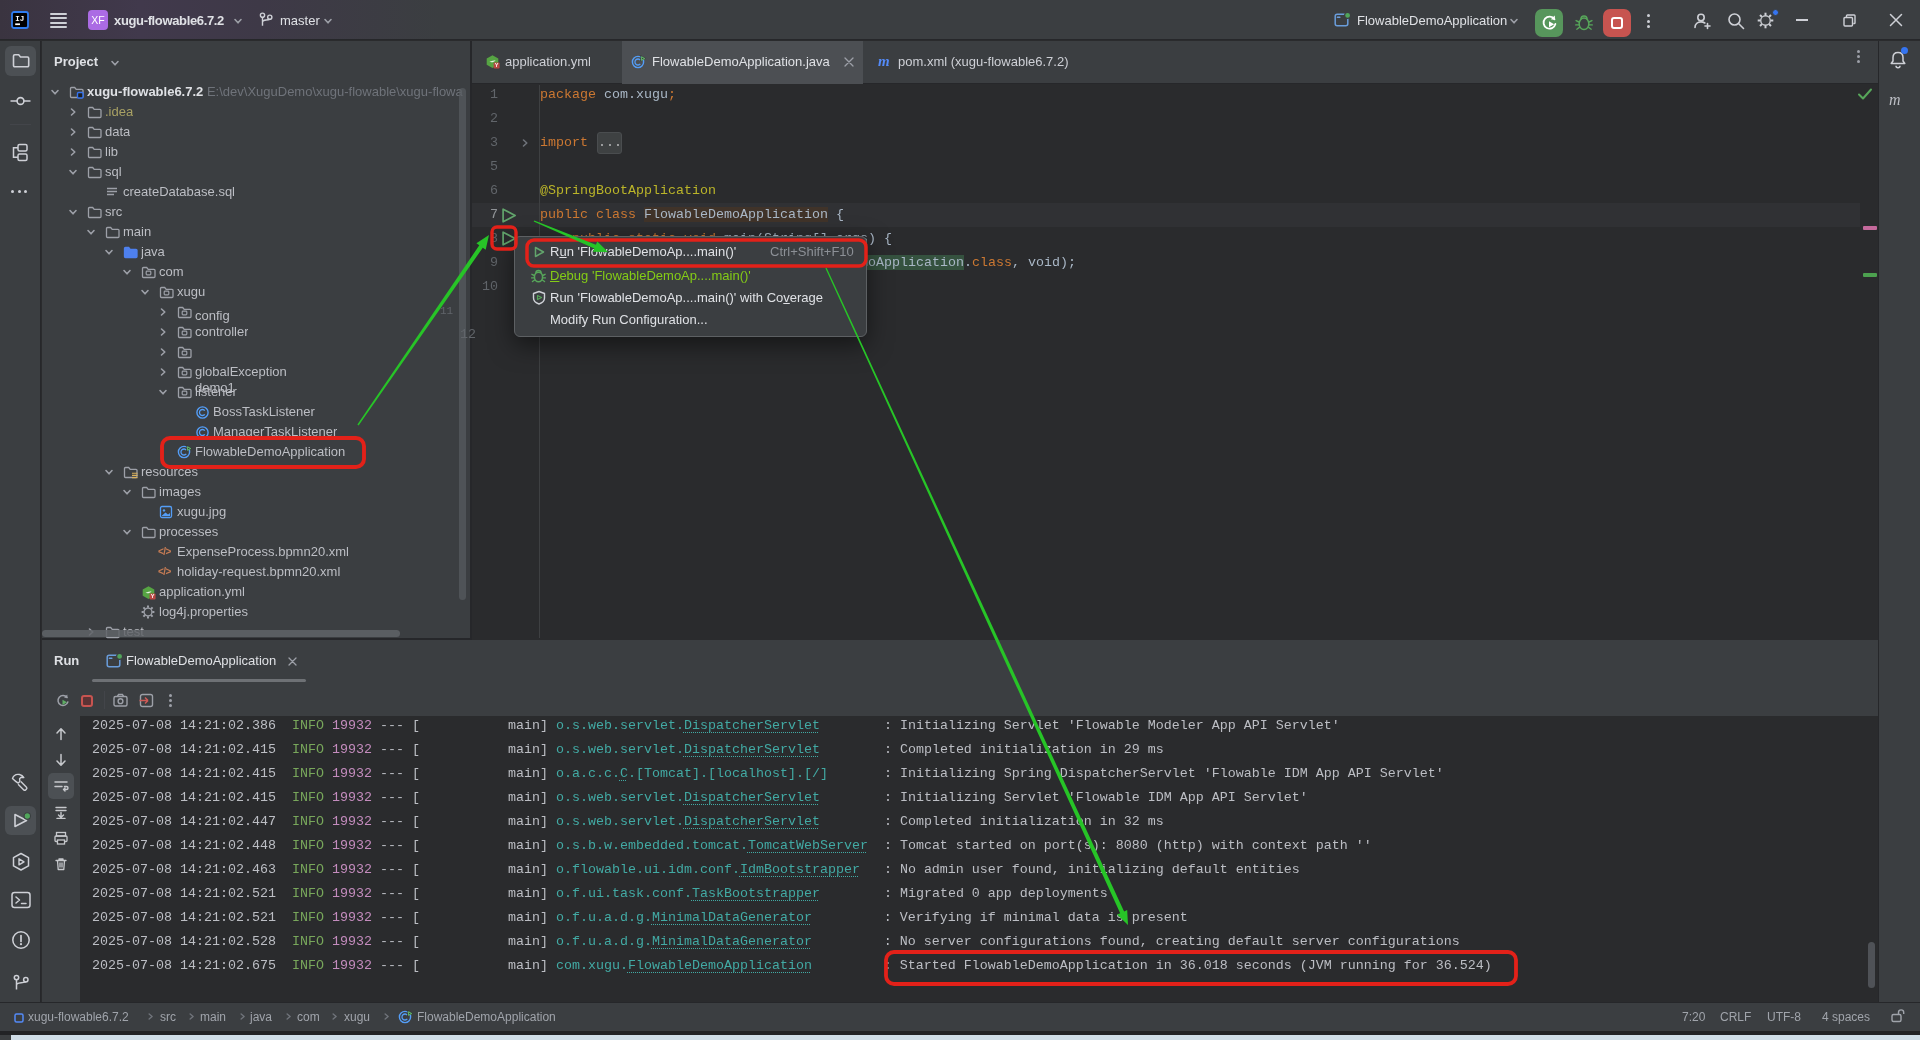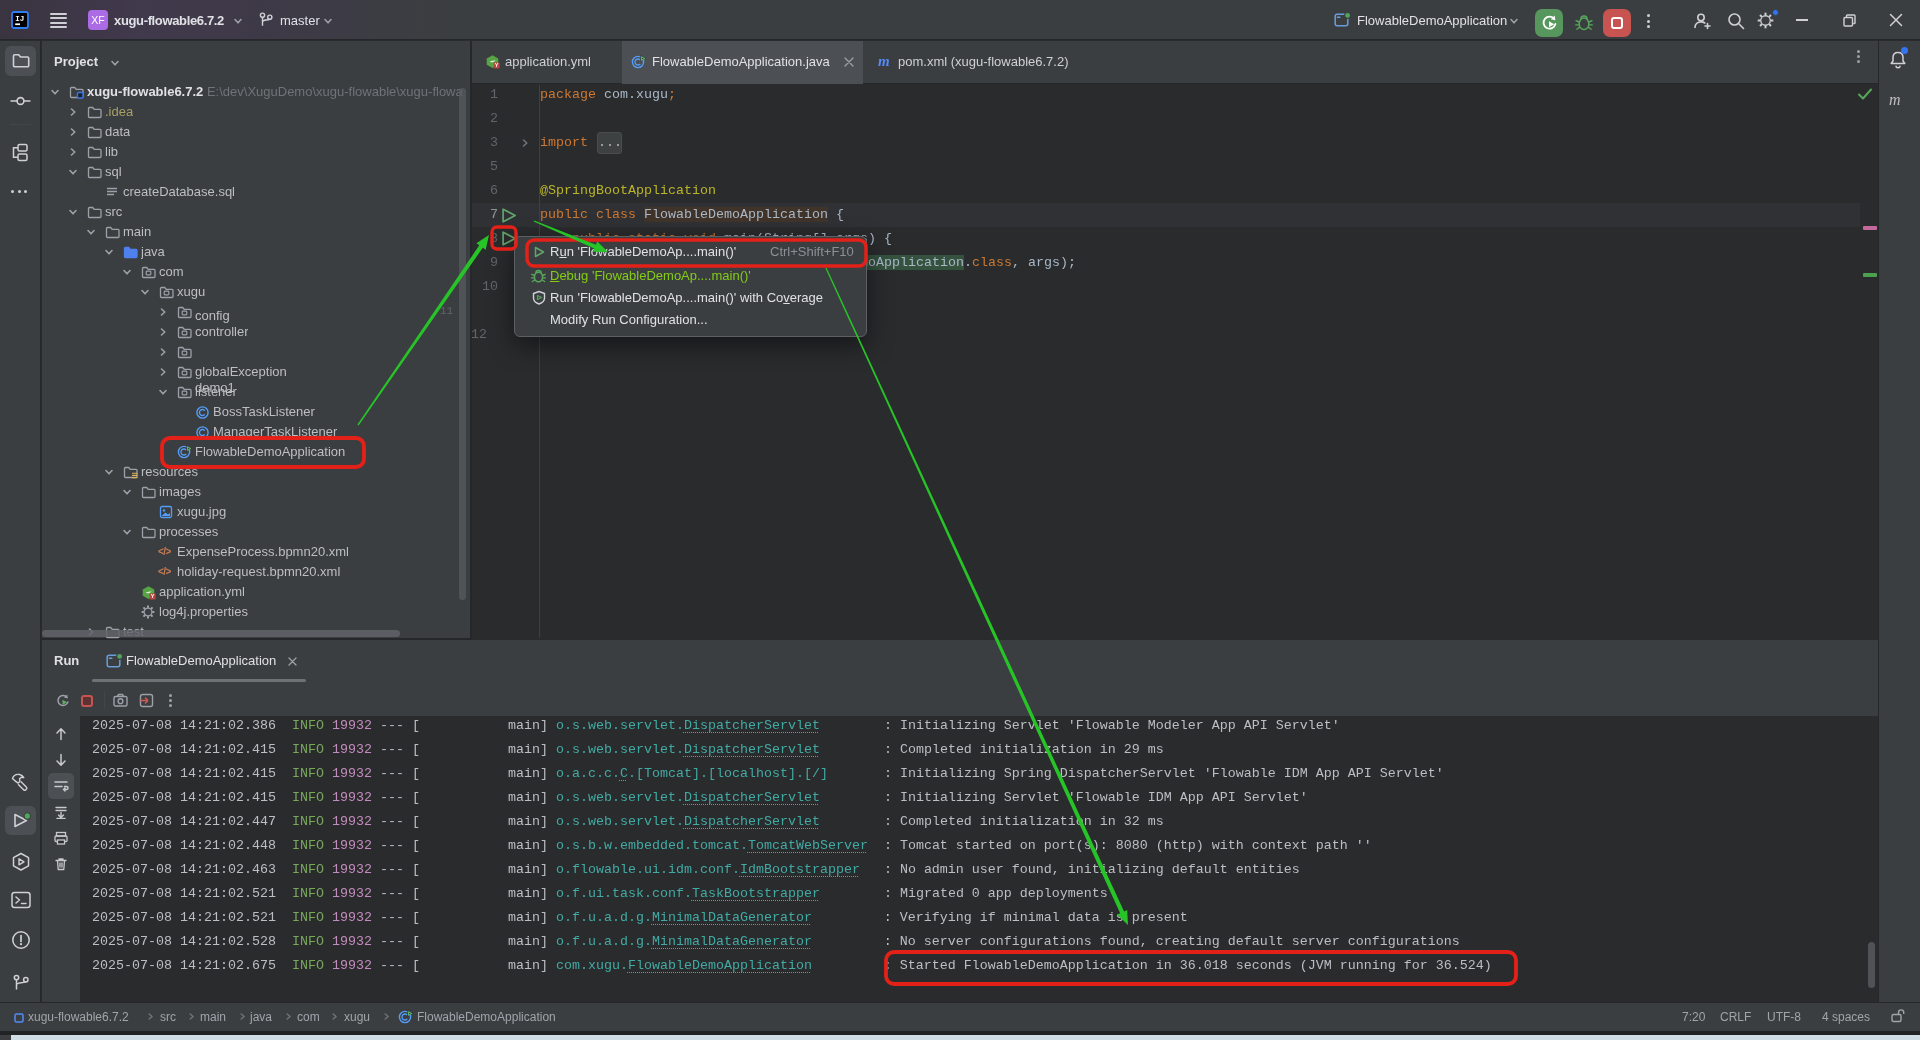--- a/index.html
+++ b/index.html
@@ -366,37 +366,37 @@
 <div class="mono" style="position:absolute;left:460px;top:83px;width:38px;height:24px;color:#61656a;font-size:13.333px;line-height:24px;text-align:right;">1</div>
 <div class="mono" style="position:absolute;left:460px;top:107px;width:38px;height:24px;color:#61656a;font-size:13.333px;line-height:24px;text-align:right;">2</div>
 <div class="mono" style="position:absolute;left:460px;top:131px;width:38px;height:24px;color:#61656a;font-size:13.333px;line-height:24px;text-align:right;">3</div>
 <div class="mono" style="position:absolute;left:460px;top:155px;width:38px;height:24px;color:#61656a;font-size:13.333px;line-height:24px;text-align:right;">5</div>
 <div class="mono" style="position:absolute;left:460px;top:179px;width:38px;height:24px;color:#61656a;font-size:13.333px;line-height:24px;text-align:right;">6</div>
 <div class="mono" style="position:absolute;left:460px;top:203px;width:38px;height:24px;color:#8f9296;font-size:13.333px;line-height:24px;text-align:right;">7</div>
 <div class="mono" style="position:absolute;left:460px;top:227px;width:38px;height:24px;color:#61656a;font-size:13.333px;line-height:24px;text-align:right;">8</div>
 <div class="mono" style="position:absolute;left:460px;top:251px;width:38px;height:24px;color:#61656a;font-size:13.333px;line-height:24px;text-align:right;">9</div>
 <div class="mono" style="position:absolute;left:460px;top:275px;width:38px;height:24px;color:#61656a;font-size:13.333px;line-height:24px;text-align:right;">10</div>
 <div class="mono" style="position:absolute;left:440px;top:299px;width:38px;height:24px;color:#61656a;font-size:11px;line-height:24px;">11</div>
-<div class="mono" style="position:absolute;left:460px;top:323px;width:38px;height:24px;color:#61656a;font-size:13.333px;line-height:24px;text-align:center;">12</div>
+<div class="mono" style="position:absolute;left:460px;top:323px;width:38px;height:24px;color:#61656a;font-size:13.333px;line-height:24px;text-align:left;">12</div>
 <svg style="position:absolute;left:520px;top:138px" width="10" height="10" viewBox="0 0 10 10" fill="none">
     <path d="M3.5 2 L6.800000000000001 5.0 L3.5 8" stroke="#6f737a" stroke-width="1.6" stroke-linecap="round" stroke-linejoin="round"></path>
   </svg>
 <svg style="position:absolute;left:501px;top:208px" width="15" height="15" viewBox="0 0 15 15" fill="none">
     <path d="M2.1 1.2 L14.1 7.5 L2.1 13.8 Z" fill="none" stroke="#62a56c" stroke-width="1.7" stroke-linejoin="round"></path>
   </svg>
 <svg style="position:absolute;left:501px;top:231px" width="15" height="15" viewBox="0 0 15 15" fill="none">
     <path d="M2.1 1.2 L14.1 7.5 L2.1 13.8 Z" fill="none" stroke="#62a56c" stroke-width="1.7" stroke-linejoin="round"></path>
   </svg>
 <div class="mono" style="position:absolute;left:540px;top:83px;height:24px;line-height:24px;white-space:pre;"><span style="color:#cc7832">package</span><span style="color:#a9b7c6"> com.xugu</span><span style="color:#cc7832">;</span></div>
 <div class="mono" style="position:absolute;left:540px;top:131px;height:24px;line-height:24px;white-space:pre;"><span style="color:#cc7832">import</span></div>
 <div class="mono" style="position:absolute;left:597px;top:132px;width:25px;height:22px;background:#3e4142;border:1px solid #4a4d4f;border-radius:3px;color:#b5b6b7;font-size:13.333px;line-height:19px;text-align:center;">...</div>
 <div class="mono" style="position:absolute;left:540px;top:179px;height:24px;line-height:24px;white-space:pre;"><span style="color:#bbb529">@SpringBootApplication</span></div>
 <div class="mono" style="position:absolute;left:540px;top:203px;height:24px;line-height:24px;white-space:pre;"><span style="color:#cc7832">public class</span><span style="color:#a9b7c6"> </span><span style="color:#a9b7c6;background:#403329">FlowableDemoApplication</span><span style="color:#a9b7c6"> {</span></div>
 <div class="mono" style="position:absolute;left:540px;top:227px;height:24px;line-height:24px;white-space:pre;"><span style="color:#a9b7c6">    </span><span style="color:#cc7832">public static void</span><span style="color:#a9b7c6"> main(String[] args) {</span></div>
-<div class="mono" style="position:absolute;left:540px;top:251px;height:24px;line-height:24px;white-space:pre;"><span style="color:#a9b7c6">        SpringApplication.run(</span><span style="color:#a9b7c6;background:#35523f">FlowableDemoApplication</span><span style="color:#a9b7c6">.</span><span style="color:#cc7832">class</span><span style="color:#a9b7c6">, args);</span></div>
+<div class="mono" style="position:absolute;left:540px;top:251px;height:24px;line-height:24px;white-space:pre;"><span style="color:#a9b7c6">        SpringApplication.run(</span><span style="color:#a9b7c6;background:#35523f">FlowableDemoApplication</span><span style="color:#a9b7c6">.</span><span style="color:#cc7832">class</span><span style="color:#a9b7c6">, void);</span></div>
 <div style="position:absolute;left:539px;top:85px;width:1px;height:553px;background:#3e4042;"></div>
 <div style="position:absolute;left:1878px;top:41px;width:42px;height:961px;background:#3b3e41;border-left:1px solid #26272a;"></div>
 <svg style="position:absolute;left:1888px;top:50px" width="20" height="20" viewBox="0 0 20 20" fill="none">
     <path d="M10 2.5 c-3.2 0 -5 2.2 -5 5 v3.5 l-1.8 2.5 h13.6 L15 11 V7.5 c0-2.8 -1.8-5 -5-5 Z" stroke="#ced0d6" stroke-width="1.5" stroke-linejoin="round"></path>
     <path d="M8 15.8 a2 2 0 0 0 4 0" stroke="#ced0d6" stroke-width="1.5"></path>
   </svg>
 <div style="position:absolute;left:1901px;top:47px;width:7px;height:7px;background:#3574f0;border-radius:50%;"></div>
 <div style="position:absolute;left:1889px;top:90px;height:20px;color:#bcbec4;font-size:16px;line-height:20px;font-style:italic;font-family:'Liberation Serif',serif;">m</div>
 <div style="position:absolute;left:42px;top:640px;width:1836px;height:76px;background:#3b3e41;"></div>
 <div style="position:absolute;left:80px;top:716px;width:1798px;height:286px;background:#2a2b2d;"></div>

